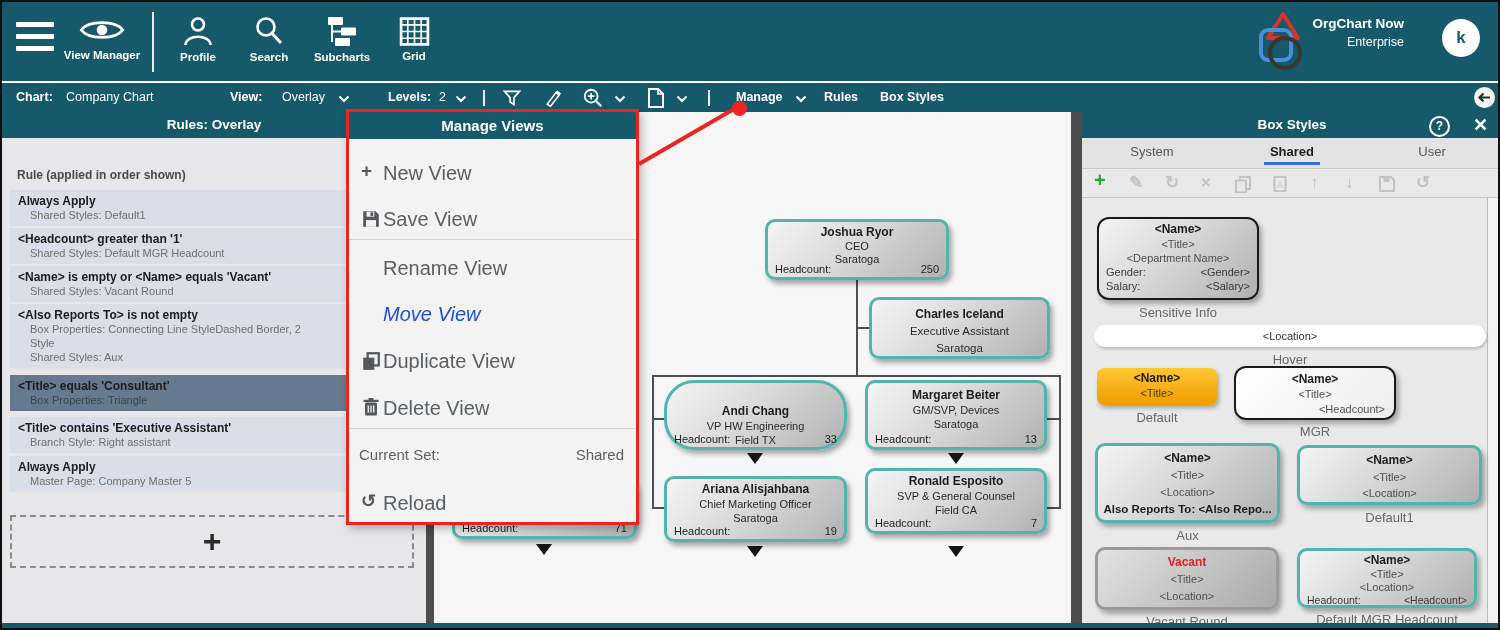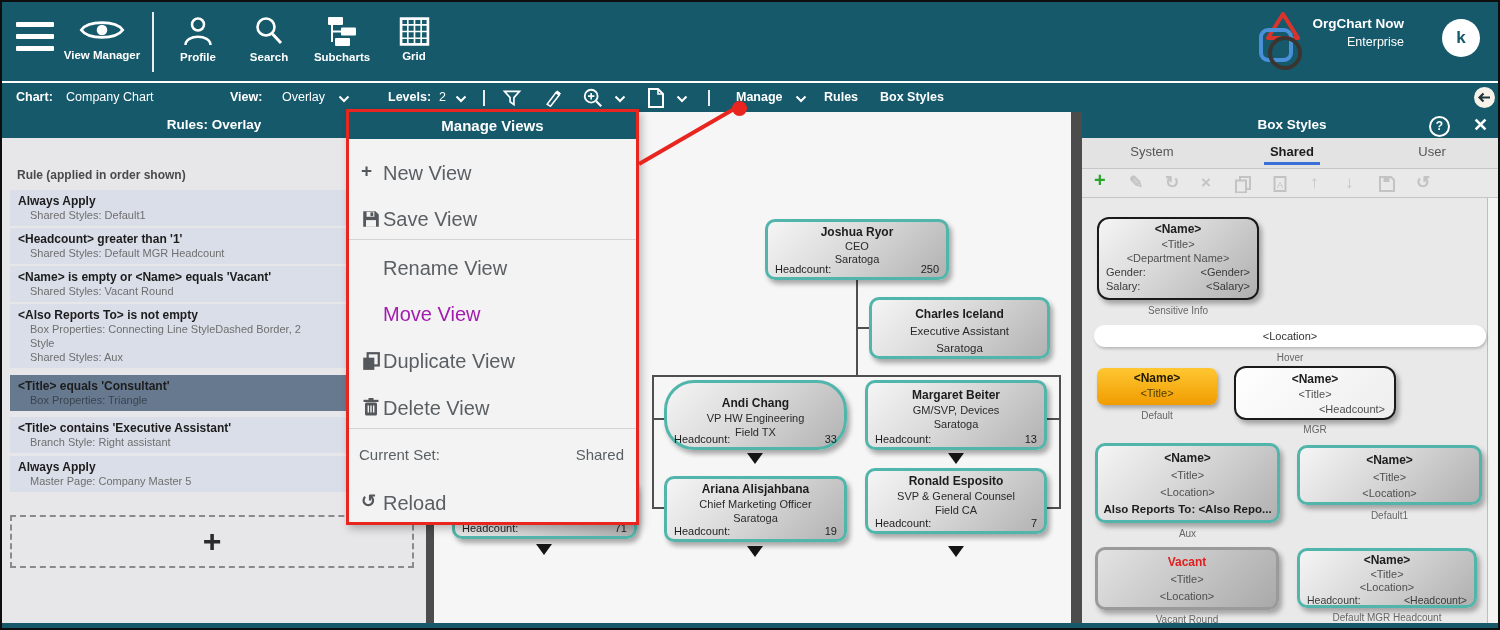--- a/index.html
+++ b/index.html
@@ -50,21 +50,21 @@
   
   .popup{left:344px;top:107px;width:293px;height:416px;background:#f3f3f3;
          border:3.5px solid #e8251f;box-sizing:border-box;z-index:50;
          box-shadow:3px 4px 8px rgba(0,0,0,.25);}
   .popup .phead{height:27px;line-height:27px;background:#15596b;color:#fff;
                 font-weight:bold;font-size:15px;text-align:center;}
   .mrow{position:absolute;left:0;width:100%;height:30px;cursor:pointer;}
   .mrow .micon{position:absolute;left:12px;top:4px;width:20px;height:20px;color:#54585c;
                font-size:19px;font-weight:bold;line-height:20px;}
   .mrow .mlabel{position:absolute;left:34px;top:5px;font-size:20px;color:#5a5f63;}
-  .mrow.disabled .mlabel{color:#a21caf;cursor:default;}
+  .mrow.disabled .mlabel{color:#1d4ed8;cursor:default;font-style:italic;}
   .mdiv{position:absolute;left:0;width:100%;height:1px;background:#d4d4d4;}
   .msetlabel{position:absolute;left:10px;top:5px;font-size:15px;color:#5a5f63;}
   .msetvalue{position:absolute;right:12px;top:5px;font-size:15px;color:#5a5f63;}
   
   .anndot{width:15px;height:15px;border-radius:50%;background:#e8251f;z-index:60;}
   
   .stylespanel{left:1080px;top:110px;width:420px;height:511px;background:#e9e9e9;}
   .tabsbar{position:absolute;left:0;top:26px;width:100%;height:31px;background:#e3e3e3;
            border-bottom:1px solid #c6c6c6;box-sizing:border-box;}
   .tab{position:absolute;top:6px;font-size:13px;color:#555;cursor:pointer;text-align:center;width:120px;}
@@ -75,21 +75,21 @@
   .sicon.green{color:#2aa52a;font-size:20px;}
   .sample{position:absolute;border-radius:10px;text-align:center;color:#1d1d1d;box-sizing:border-box;
           background:linear-gradient(135deg,#f5f5f5 0%,#d8d8d8 45%,#b0b0b0 100%);
           box-shadow:3px 4px 5px rgba(0,0,0,.3);cursor:pointer;}
   .sample.teal{border:3px solid #52b5ab;}
   .sample.black{border:2px solid #1a1a1a;border-radius:12px;}
   .sample.gray{border:3px solid #9a9a9a;}
   .sname{font-weight:bold;font-size:12px;}
   .sline{font-size:11px;color:#4f4f4f;}
   .srow{display:flex;justify-content:space-between;font-size:11px;color:#3a3a3a;padding:0 7px;}
-  .scaption{position:absolute;font-size:10px;color:#666;text-align:center;}
+  .scaption{position:absolute;font-size:13px;color:#666;text-align:center;}
   .bottomstrip{left:0;top:621px;width:100%;height:9px;background:#15596b;}
   .scrolltrack{position:absolute;left:405px;top:86px;width:13px;height:425px;background:#f3f3f3;border-left:1px solid #bdbdbd;}
 </style>
 </head>
 <body>
 
 <div id="app">
 
   <div class="abs topbar">
     <div class="abs" style="left:14px;top:20px;cursor:pointer;">
@@ -282,21 +282,21 @@
         <span>250</span>
       </div>
     </div>
 
     <div class="abs ocbox" style="left:435px;top:185px;width:181px;height:62px;padding-top:6px;">
       <div class="obname" style="line-height:17px;">Charles Iceland</div>
       <div class="obline" style="font-size:11.5px;line-height:17px;">Executive Assistant</div>
       <div class="obline" style="font-size:11.5px;line-height:17px;">Saratoga</div>
     </div>
 
-    <div class="abs ocbox" style="left:230px;top:268px;width:183px;height:70px;padding-top:12px;border-radius:30px;">
+    <div class="abs ocbox" style="left:230px;top:268px;width:183px;height:70px;padding-top:20px;border-radius:30px;">
       <div class="obname" style="line-height:16px;">Andi Chang</div>
       <div class="obline" style="line-height:14px;">VP HW Engineering</div>
       <div class="obline" style="line-height:14px;">Field TX</div>
       <div class="obhc">
         <span>Headcount:</span>
         <span>33</span>
       </div>
     </div>
     <div class="abs tri" style="left:313px;top:341px;"></div>
 

